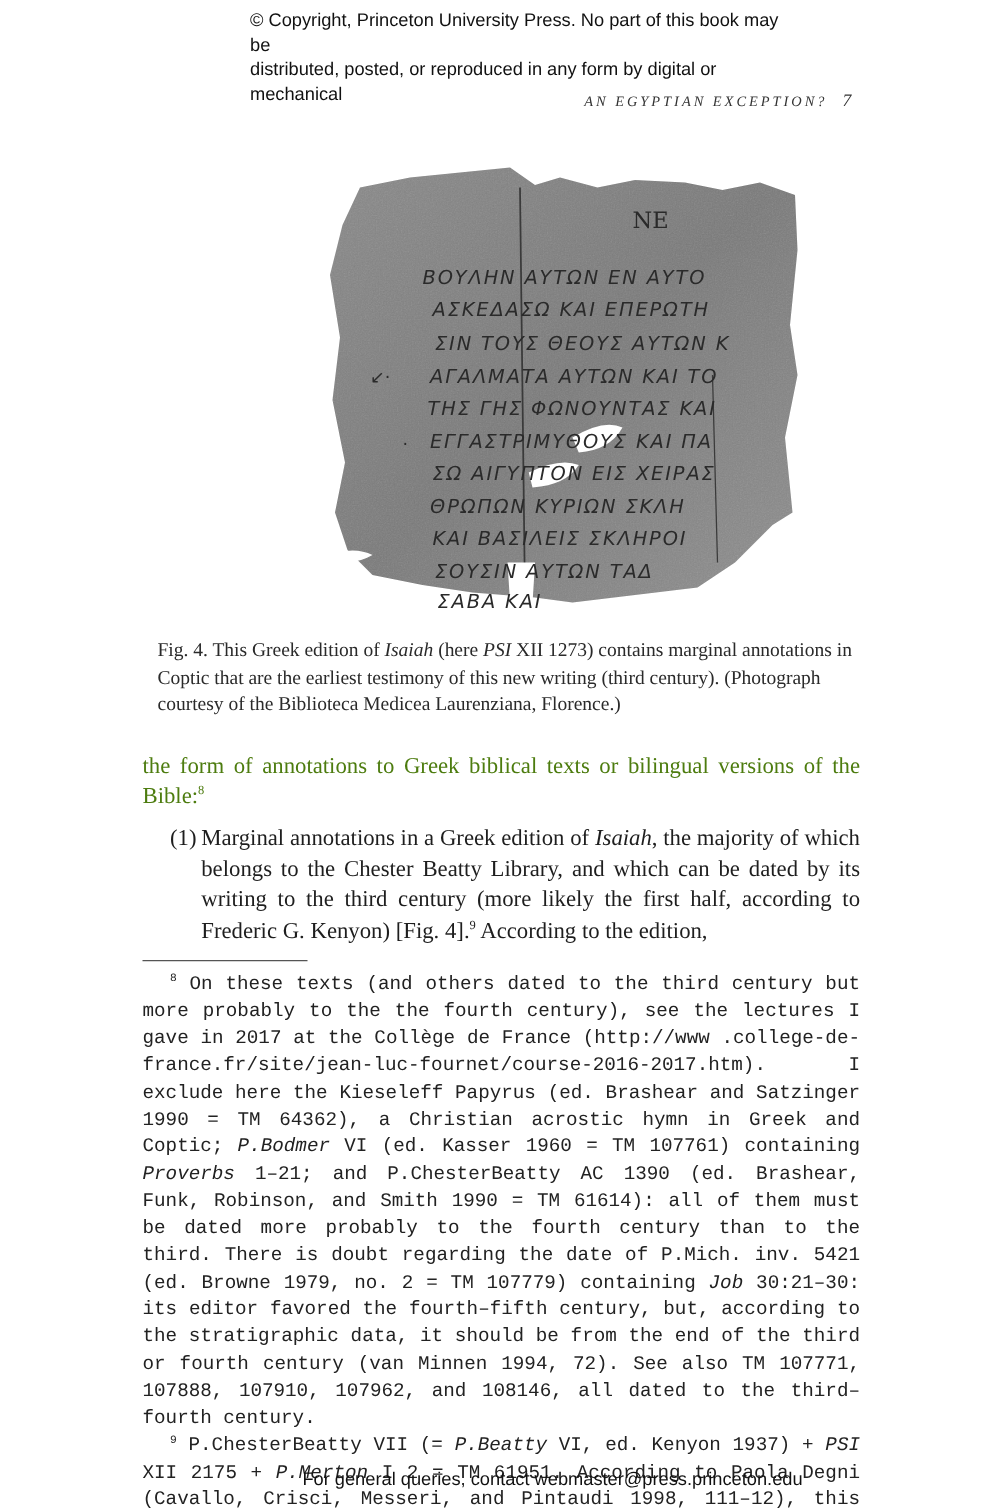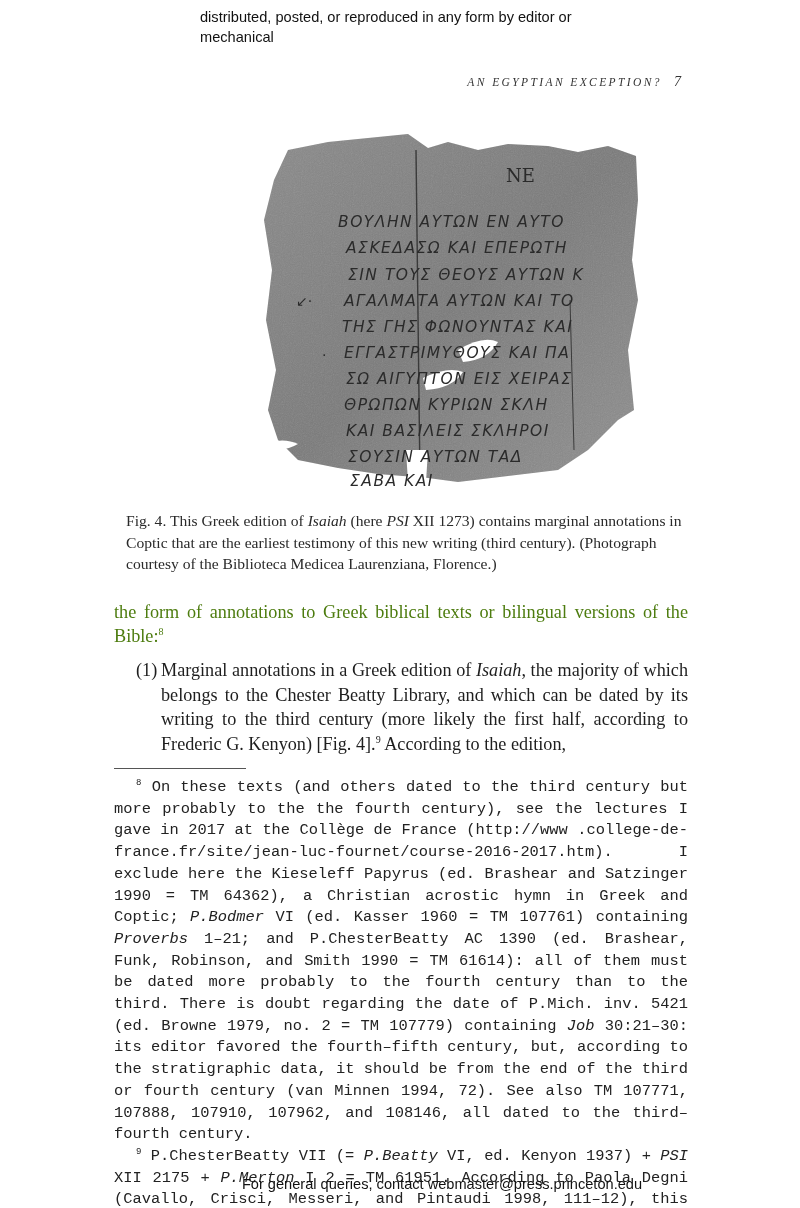--- a/index.html
+++ b/index.html
@@ -20,21 +20,22 @@
   .footnotes { position:absolute; left:114px; top:777px; width:574px; font-family:Liberation Mono, monospace; font-size:15.4px; line-height:21.7px; color:#222; text-align:justify; }
   .fn { text-indent:22px; margin:0; }
   .fn sup { font-size:9px; vertical-align:6px; }
   .fn i { font-style:italic; }
   .footer { position:absolute; left:0; width:800px; top:1176px; text-align:center; font-family:"Liberation Sans", sans-serif; font-size:14.6px; color:#111;padding-left:42px; }
 </style>
 </head>
 <body>
 
 <div class="copyright">
-  <div>distributed, posted, or reproduced in any form by editor or mechanical</div>
+  <div>© Copyright, Princeton University Press. No part of this book may be</div>
+  <div>distributed, posted, or reproduced in any form by digital or mechanical</div>
 </div>
 
 <div class="running-head">
   <span>AN EGYPTIAN EXCEPTION?</span><span class="pg">7</span>
 </div>
 
 <div class="figure">
   <svg viewBox="0 0 392 378">
     <defs>
       <filter id="grain">

